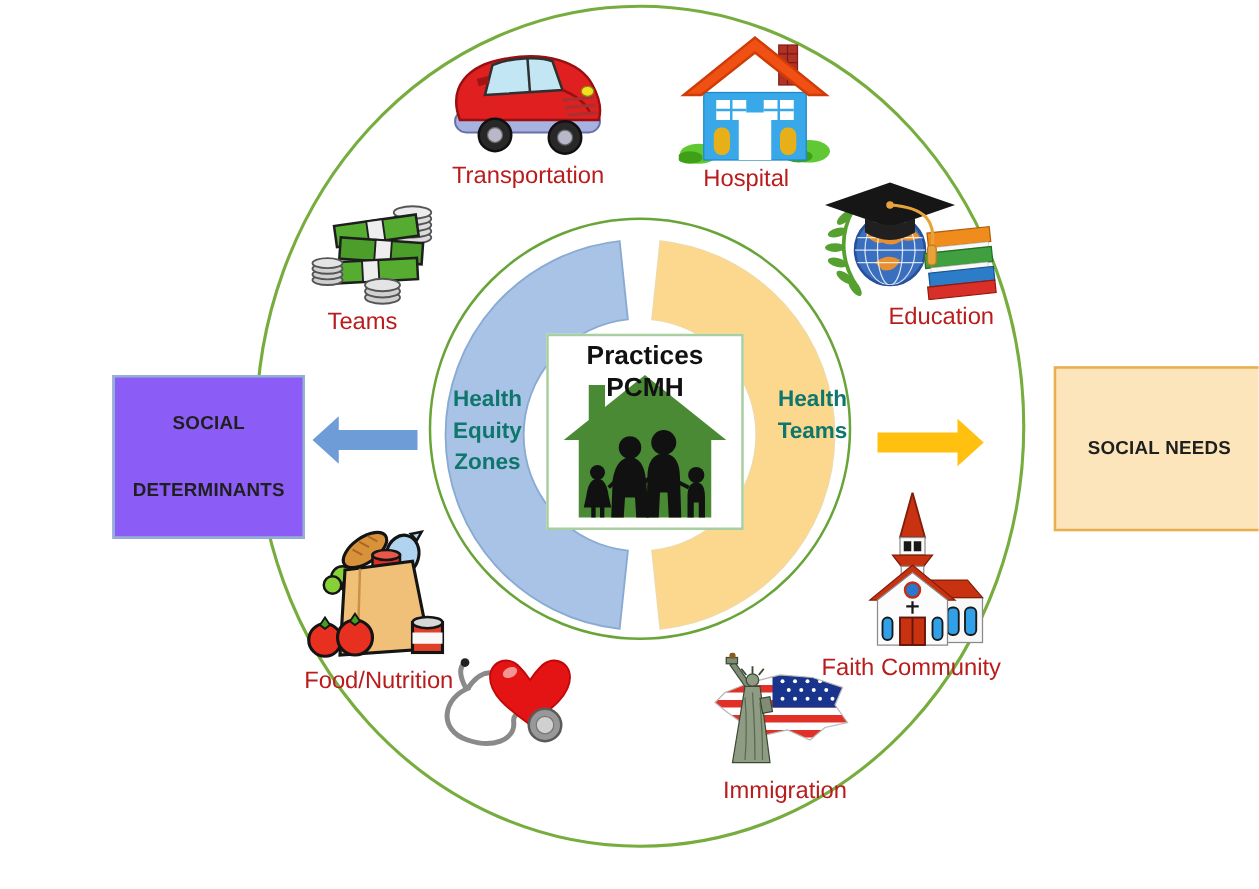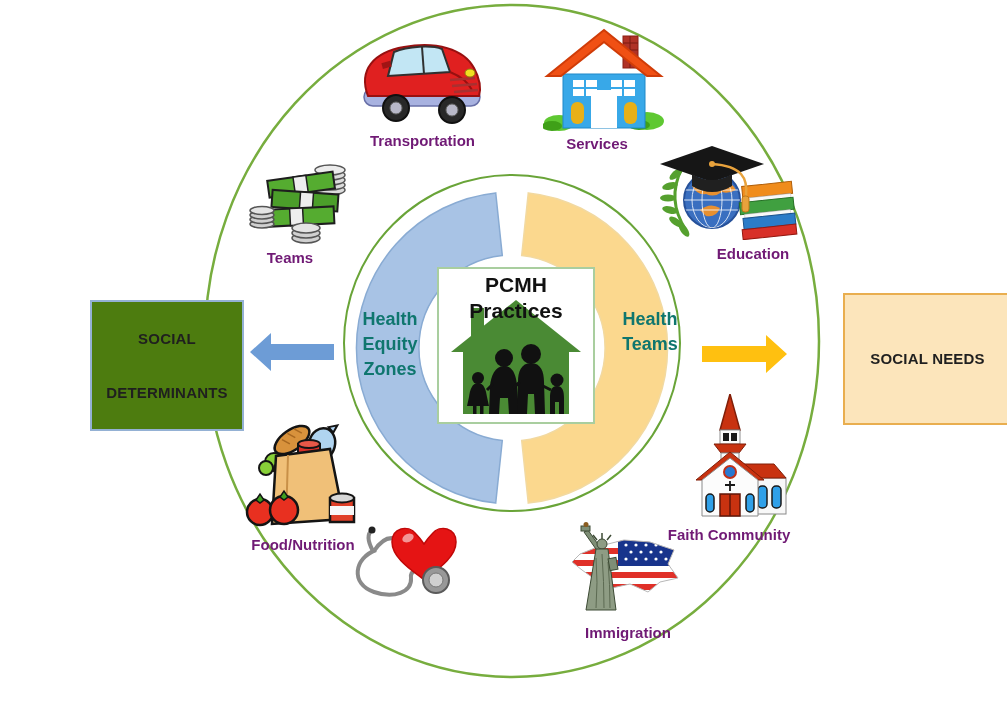--- a/index.html
+++ b/index.html
@@ -6,41 +6,41 @@
   .canvas{
     position:relative;width:1007px;height:711px;background:#ffffff;overflow:hidden;
     font-family:"Liberation Sans",sans-serif;color:#1a1a1a;
   }
   svg{display:block;}
   #diagram-svg{position:absolute;left:0;top:0;z-index:1;}
   .side-box{
     position:absolute;z-index:2;display:flex;flex-direction:column;align-items:center;justify-content:center;
     font-weight:700;font-size:15px;letter-spacing:.2px;text-align:center;color:#1f1f1f;
   }
-  .side-box.left{left:90px;top:300px;width:150px;height:127px;background:#4d7c0f;border:2px solid #94B1D4;gap:32px;}
+  .side-box.left{left:90px;top:300px;width:150px;height:127px;background:#8b5cf6;border:2px solid #94B1D4;gap:32px;}
   .side-box.right{left:795px;top:293px;width:165px;height:128px;background:#FCE5BB;border:2px solid #E9AE4F;margin-left:48px;}
   .side-box div{line-height:22px;}
   .center-box{
     position:absolute;left:437px;top:267px;width:158px;height:157px;background:#ffffff;
     border:2px solid #A9CE9F;z-index:2;box-sizing:border-box;
   }
   .center-house{position:absolute;left:447px;top:290px;z-index:3;}
   .center-title{
     position:absolute;left:437px;top:272px;width:158px;z-index:4;text-align:center;
     font-weight:700;font-size:21px;line-height:26px;color:#111;
   }
   .arc-label{
     position:absolute;z-index:4;width:130px;text-align:center;
     font-weight:700;font-size:18px;line-height:25px;color:#0f766e;
   }
   .arc-label.left{left:325px;top:307px;}
   .arc-label.right{left:585px;top:307px;}
   .icon{position:absolute;z-index:3;}
   .item-label{
-    position:absolute;z-index:4;font-weight:700;font-size:15px;line-height:20px;color:#701a75;text-align:center;
+    position:absolute;z-index:4;font-weight:400;font-size:19px;line-height:20px;color:#b91c1c;text-align:center;
   }
   .item-label.multiline{text-align:left;}
 </style>
 </head>
 <body>
 
 <div class="canvas">
 
   <svg id="diagram-svg" width="1007" height="711" viewBox="0 0 1007 711">
     <ellipse cx="512" cy="341" rx="307" ry="336" fill="none" stroke="#77AD3E" stroke-width="2.5"></ellipse>
@@ -78,22 +78,22 @@
       <rect x="26" y="114" width="3.5" height="10"></rect>
         <rect x="33" y="114" width="3.5" height="10"></rect>
 
       <circle cx="110" cy="90" r="6.5"></circle>
       <path d="M110,96 C104,96 103,102 103,108 L103,124 L108,124 L108,112 L112,112 L112,124 L117,124 L117,108 C117,102 116,96 110,96 Z"></path>
 
       <path d="M40,100 L46,94 M66,98 L73,92 M96,96 L104,100" stroke="#111" stroke-width="3" fill="none"></path>
     </g>
   </svg>
   <div class="center-title">
+    <div>Practices</div>
     <div>PCMH</div>
-    <div>Practices</div>
   </div>
 
   <div class="arc-label left">
     <div>Health</div>
     <div>Equity</div>
     <div>Zones</div>
   </div>
   <div class="arc-label right">
     <div>Health</div>
     <div>Teams</div>
@@ -134,21 +134,21 @@
     <rect x="30" y="54" width="24" height="16" fill="#FFFFFF"></rect>
     <line x1="42" y1="54" x2="42" y2="70" stroke="#38A8E8" stroke-width="2"></line>
     <line x1="30" y1="62" x2="54" y2="62" stroke="#38A8E8" stroke-width="2"></line>
     <rect x="68" y="54" width="24" height="16" fill="#FFFFFF"></rect>
     <line x1="80" y1="54" x2="80" y2="70" stroke="#38A8E8" stroke-width="2"></line>
     <line x1="68" y1="62" x2="92" y2="62" stroke="#38A8E8" stroke-width="2"></line>
     <rect x="48" y="64" width="26" height="38" fill="#FFFFFF"></rect>
     <rect x="28" y="76" width="13" height="22" rx="6" fill="#E8B018"></rect>
     <rect x="81" y="76" width="13" height="22" rx="6" fill="#E8B018"></rect>
   </svg>
-  <div class="item-label" style="left:537px;top:134px;width:120px;">Services</div>
+  <div class="item-label" style="left:537px;top:134px;width:120px;">Hospital</div>
 
   <svg class="icon" style="left:652px;top:138px;" width="148" height="102" viewBox="0 0 148 102">
     <defs>
         <clipPath id="globeClip">
           <circle cx="60" cy="62" r="28"></circle>
         </clipPath>
       </defs>
     <path d="M30,30 Q14,62 34,92" stroke="#55A02E" stroke-width="3" fill="none"></path>
     <g fill="#55A02E">
       <ellipse cx="24" cy="36" rx="8" ry="3.5" transform="rotate(-40 24 36)"></ellipse>

